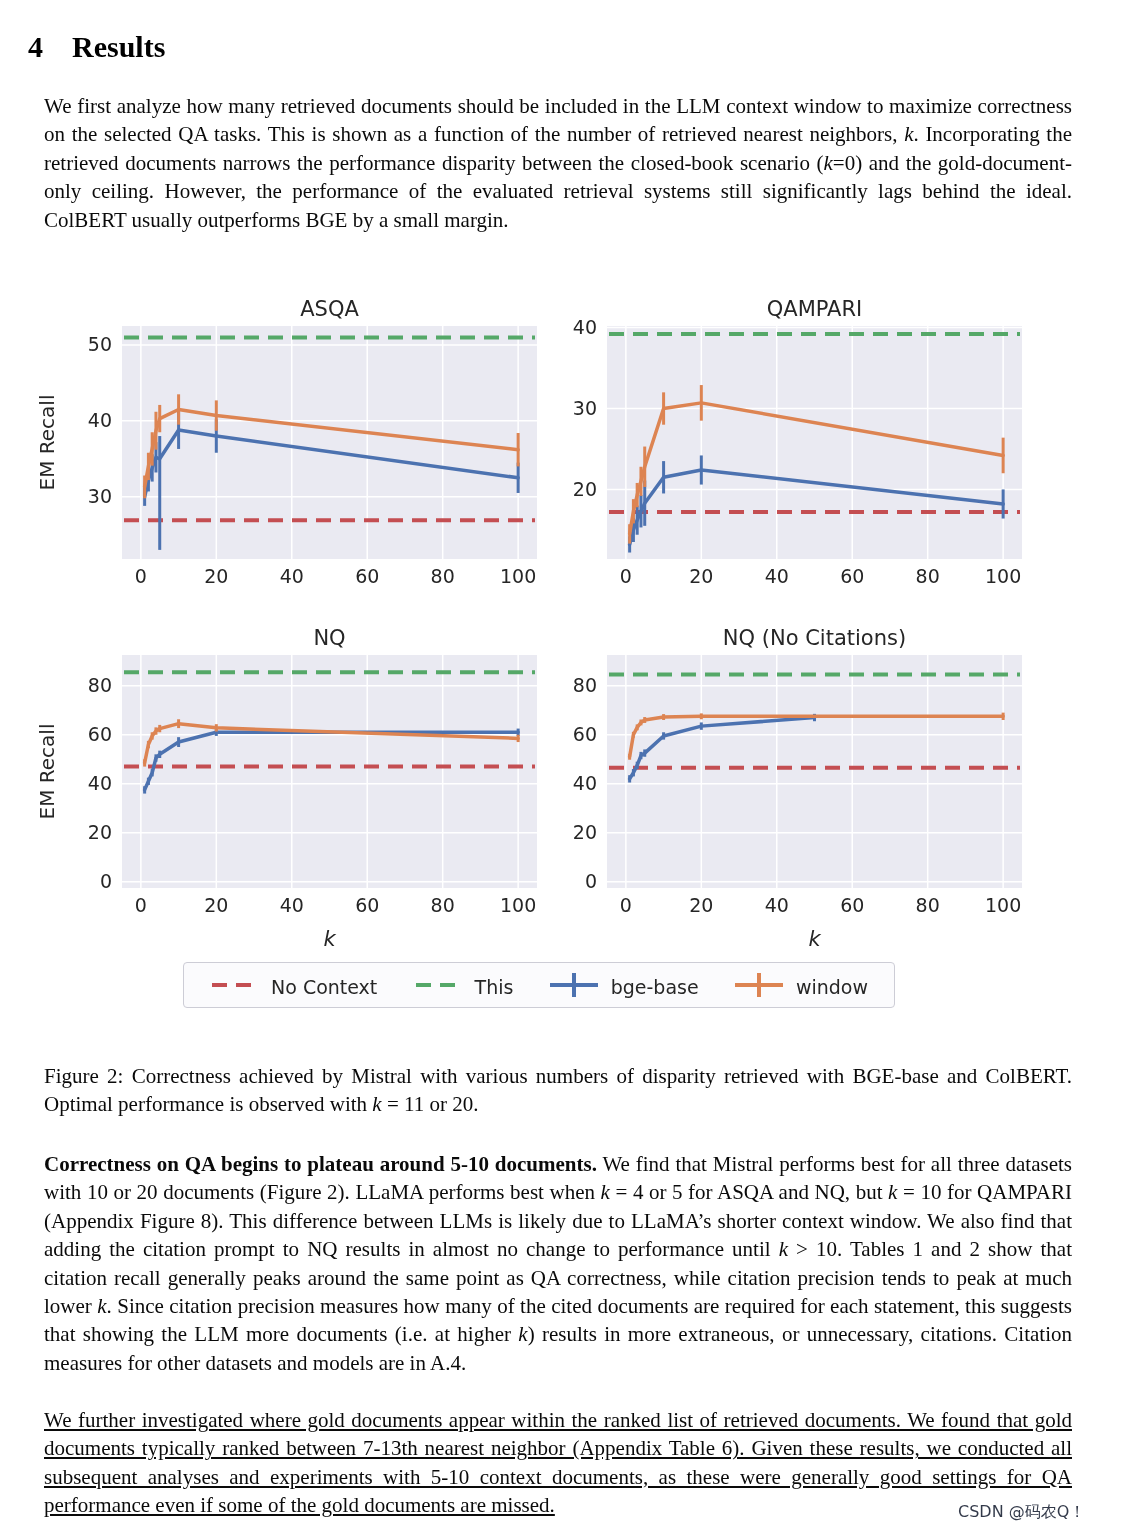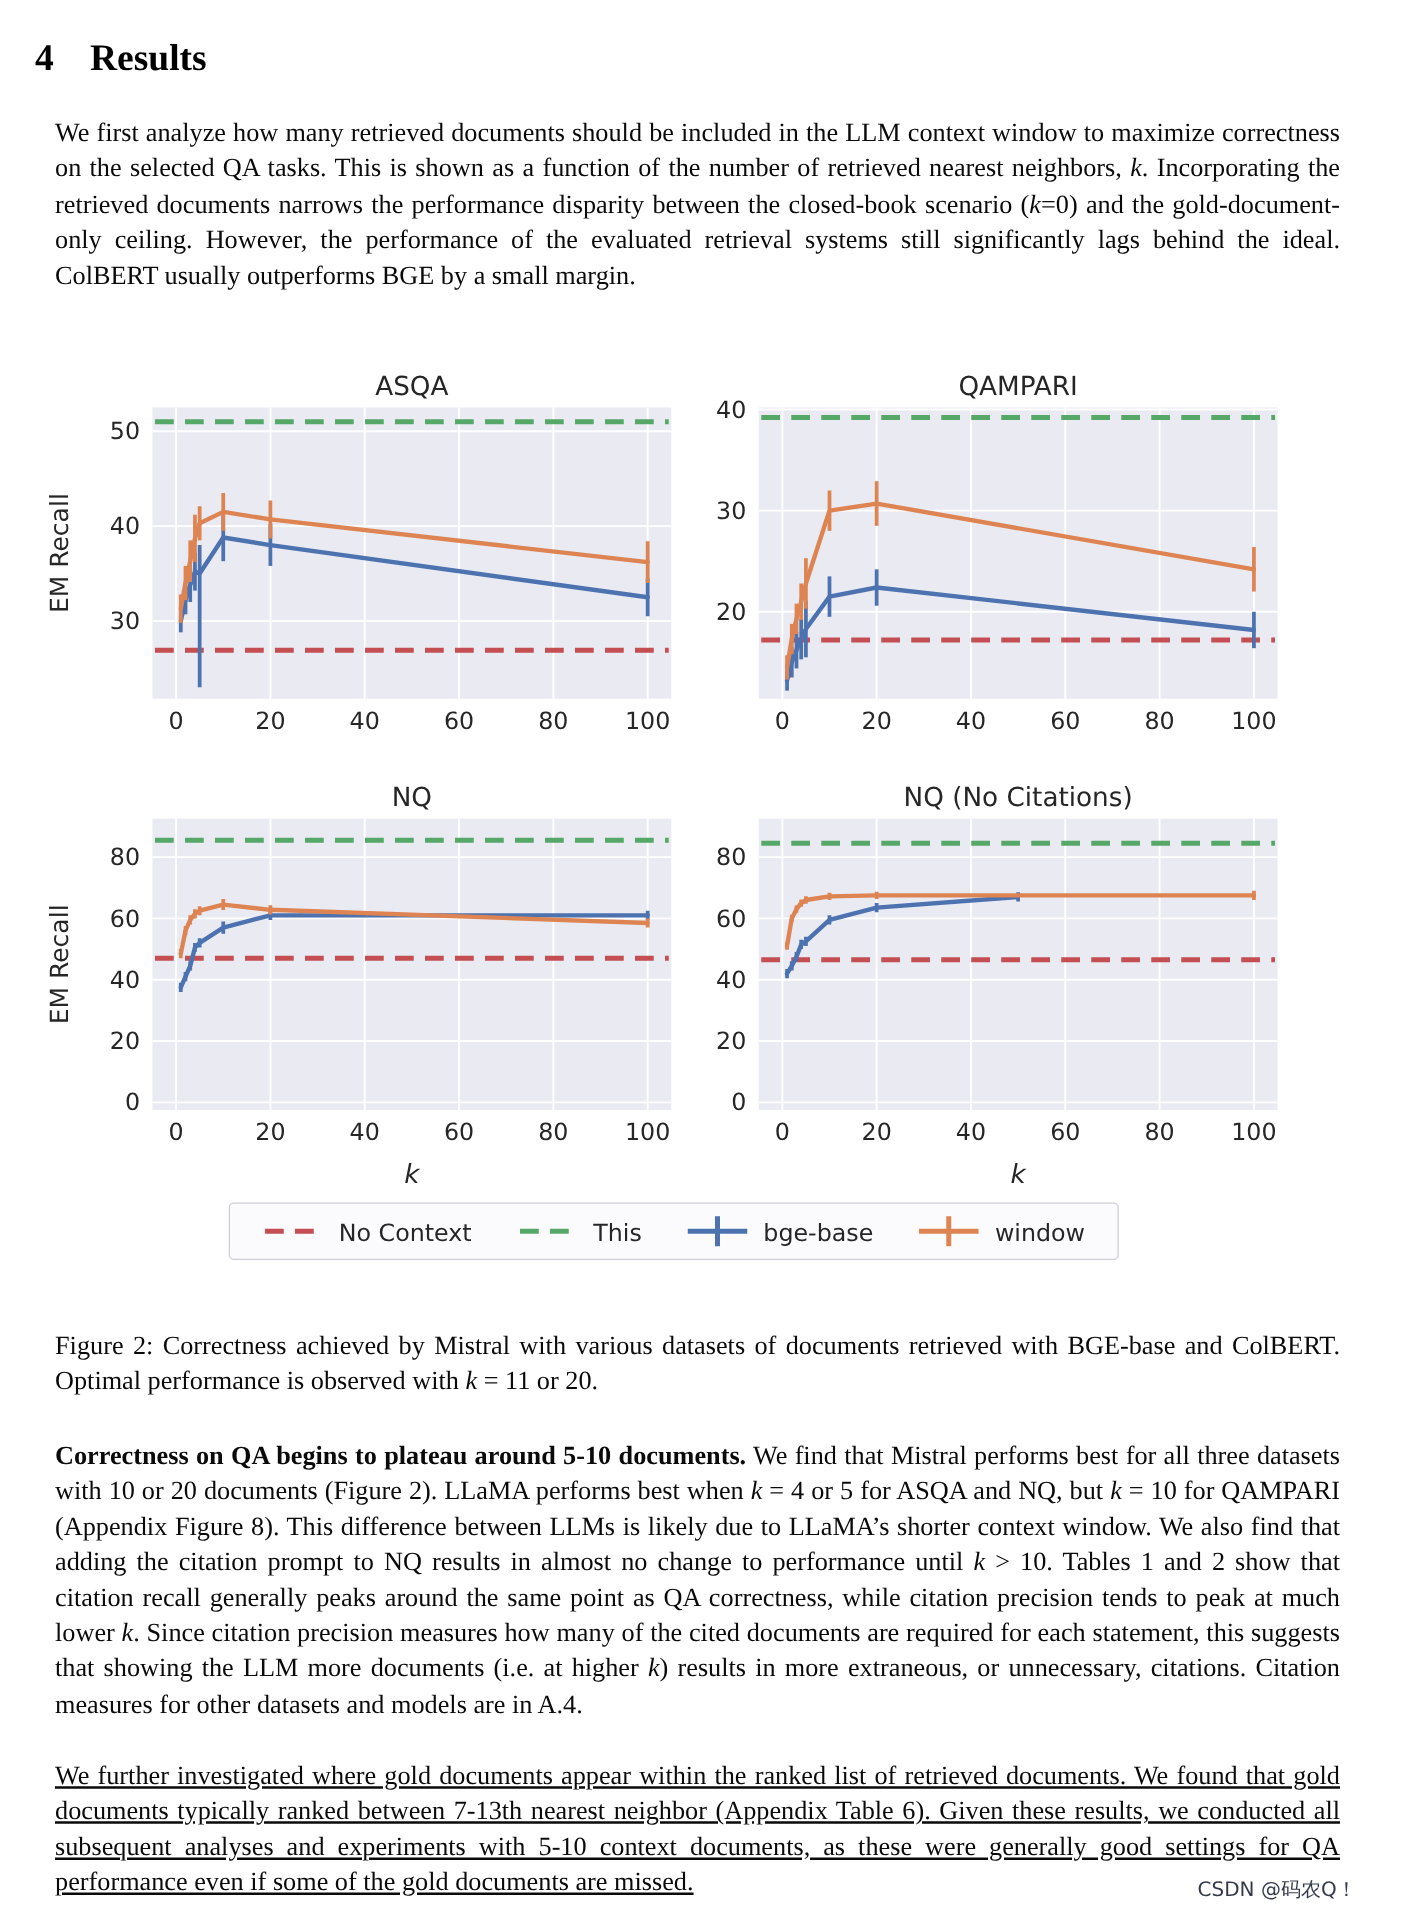--- a/index.html
+++ b/index.html
@@ -249,21 +249,21 @@
       </div>
       <div class="legend-item">
         <svg width="48" height="26" viewBox="0 0 48 26">
           <line x1="0" y1="13" x2="48" y2="13" stroke="#dd8452" stroke-width="4"></line>
           <line x1="24" y1="1" x2="24" y2="25" stroke="#dd8452" stroke-width="4"></line>
         </svg>
         <span>window</span>
       </div>
     </div>
 
-  <p class="body-text" id="caption"><span>Figure 2: Correctness achieved by Mistral with various datasets of documents retrieved with BGE-base and ColBERT. Optimal performance is observed with </span><span class="seg-i">k</span><span> = 11 or 20.</span></p>
+  <p class="body-text" id="caption"><span>Figure 2: Correctness achieved by Mistral with various numbers of disparity retrieved with BGE-base and ColBERT. Optimal performance is observed with </span><span class="seg-i">k</span><span> = 11 or 20.</span></p>
 
   <p class="body-text" id="para2"><span class="seg-b">Correctness on QA begins to plateau around 5-10 documents.</span><span> We find that Mistral performs best for all three datasets with 10 or 20 documents (Figure 2). LLaMA performs best when </span><span class="seg-i">k</span><span> = 4 or 5 for ASQA and NQ, but </span><span class="seg-i">k</span><span> = 10 for QAMPARI (Appendix Figure 8). This difference between LLMs is likely due to LLaMA’s shorter context window. We also find that adding the citation prompt to NQ results in almost no change to performance until </span><span class="seg-i">k</span><span> &gt; 10. Tables 1 and 2 show that citation recall generally peaks around the same point as QA correctness, while citation precision tends to peak at much lower </span><span class="seg-i">k</span><span>. Since citation precision measures how many of the cited documents are required for each statement, this suggests that showing the LLM more documents (i.e. at higher </span><span class="seg-i">k</span><span>) results in more extraneous, or unnecessary, citations. Citation measures for other datasets and models are in A.4.</span></p>
 
   <p class="body-text" id="para3"><span>We further investigated where gold documents appear within the ranked list of retrieved documents. We found that gold documents typically ranked between 7-13th nearest neighbor (Appendix Table 6). Given these results, we conducted all subsequent analyses and experiments with 5-10 context documents, as these were generally good settings for QA performance even if some of the gold documents are missed.</span></p>
 
   <div class="wm2">CSDN @码农Q！</div>
 
 </div>
 
 </body></html>

